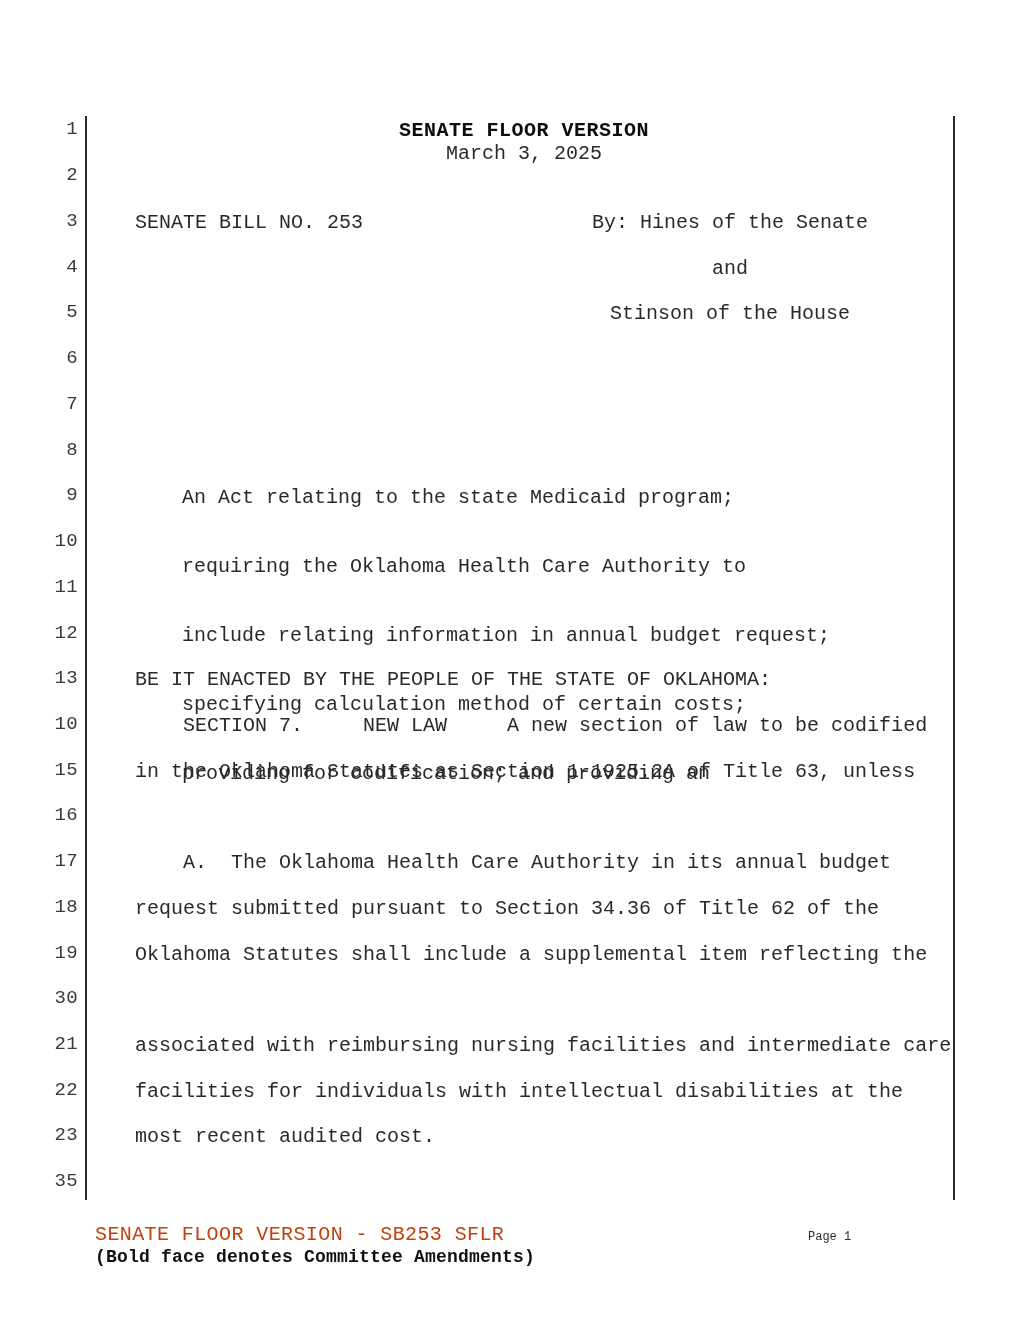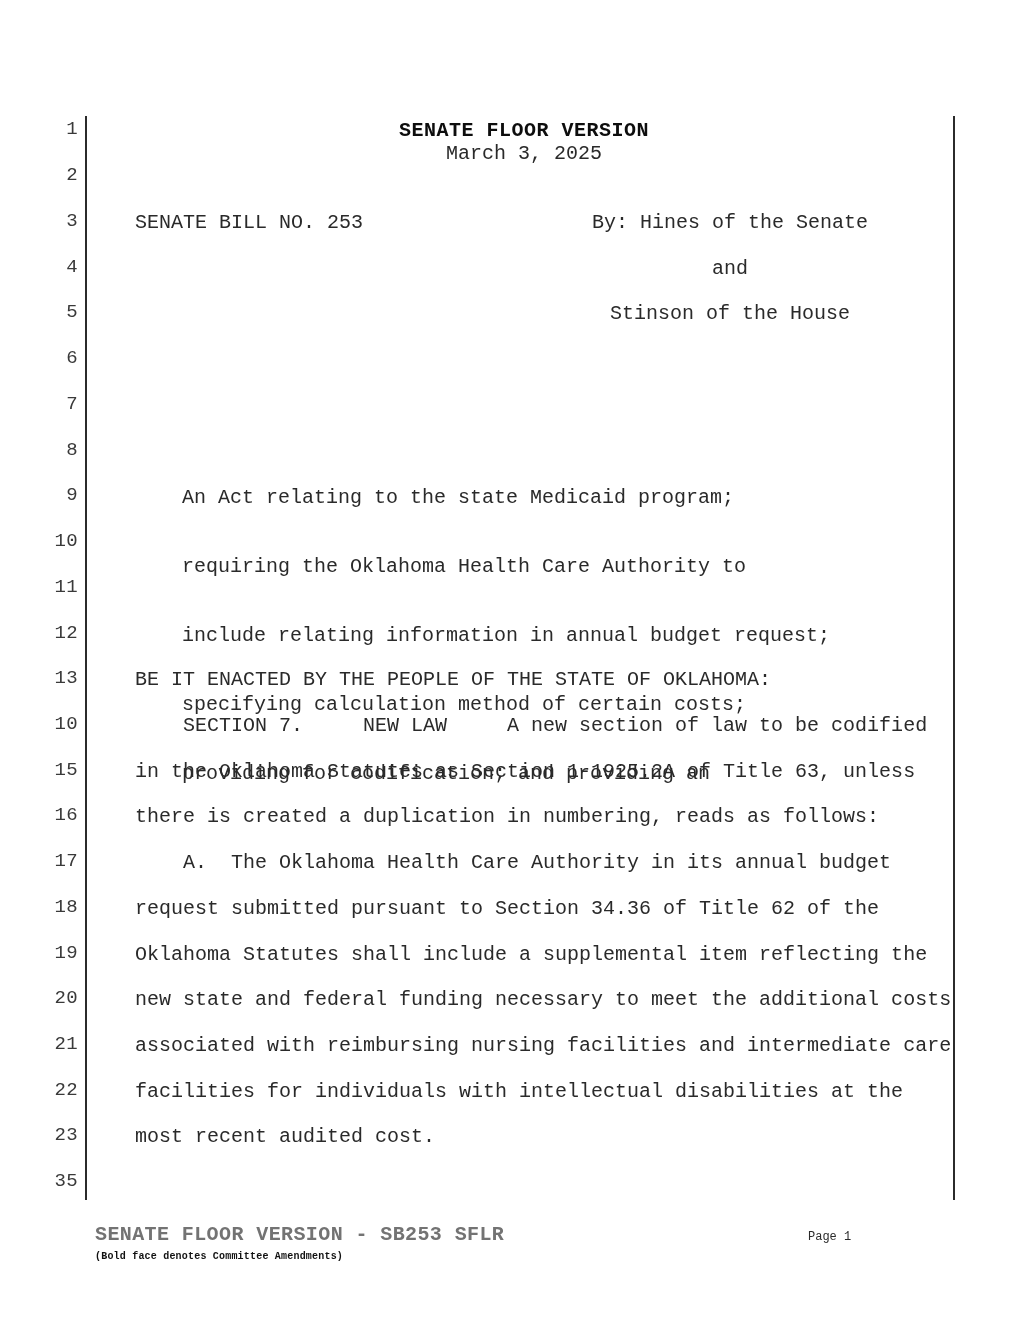--- a/index.html
+++ b/index.html
@@ -105,30 +105,30 @@
     color: #2a2a2a;
   }
 
   
   .footer-title {
     position: absolute;
     left: 95px;
     top: 1224px;
     font-size: 20px;
     line-height: 22px;
-    font-weight: bold;
-    color: #737373;
+    font-weight: normal;
+    color: #c2410c;
     white-space: pre;
     letter-spacing: 0.4px;
   }
   .footer-note {
     position: absolute;
     left: 95px;
     top: 1249px;
-    font-size: 10px;
+    font-size: 18px;
     line-height: 16px;
     font-weight: bold;
     color: #111;
     white-space: pre;
     letter-spacing: 0.2px;
   }
   .footer-page {
     position: absolute;
     left: 808px;
     top: 1226px;
@@ -159,21 +159,21 @@
     <div class="lineno" style="top:532px">10</div>
     <div class="lineno" style="top:578px">11</div>
     <div class="lineno" style="top:624px">12</div>
     <div class="lineno" style="top:669px">13</div>
     <div class="lineno" style="top:715px">10</div>
     <div class="lineno" style="top:761px">15</div>
     <div class="lineno" style="top:806px">16</div>
     <div class="lineno" style="top:852px">17</div>
     <div class="lineno" style="top:898px">18</div>
     <div class="lineno" style="top:944px">19</div>
-    <div class="lineno" style="top:989px">20</div>
+    <div class="lineno" style="top:989px">30</div>
     <div class="lineno" style="top:1035px">21</div>
     <div class="lineno" style="top:1081px">22</div>
     <div class="lineno" style="top:1126px">23</div>
     <div class="lineno" style="top:1172px">35</div>
   </div>
 
   <div class="col">
 
     <div class="hdr-center bold" style="top:120px">SENATE FLOOR VERSION</div>
     <div class="hdr-center" style="top:143px">March 3, 2025</div>
@@ -187,25 +187,23 @@
       <div>An Act relating to the state Medicaid program;</div>
       <div>requiring the Oklahoma Health Care Authority to</div>
       <div>include relating information in annual budget request;</div>
       <div>specifying calculation method of certain costs;</div>
       <div>providing for codification; and providing an</div>
     </div>
 
     <div class="tline" style="top:669px">BE IT ENACTED BY THE PEOPLE OF THE STATE OF OKLAHOMA:</div>
     <div class="tline" style="top:715px">    SECTION 7.     NEW LAW     A new section of law to be codified</div>
     <div class="tline" style="top:761px">in the Oklahoma Statutes as Section 1-1925.2A of Title 63, unless</div>
-    <div class="tline" style="top:806px">there is created a duplication in numbering, reads as follows:</div>
     <div class="tline" style="top:852px">    A.  The Oklahoma Health Care Authority in its annual budget</div>
     <div class="tline" style="top:898px">request submitted pursuant to Section 34.36 of Title 62 of the</div>
     <div class="tline" style="top:944px">Oklahoma Statutes shall include a supplemental item reflecting the</div>
-    <div class="tline" style="top:989px">new state and federal funding necessary to meet the additional costs</div>
     <div class="tline" style="top:1035px">associated with reimbursing nursing facilities and intermediate care</div>
     <div class="tline" style="top:1081px">facilities for individuals with intellectual disabilities at the</div>
     <div class="tline" style="top:1126px">most recent audited cost.</div>
   </div>
 
   <div class="footer-title">SENATE FLOOR VERSION - SB253 SFLR</div>
   <div class="footer-note">(Bold face denotes Committee Amendments)</div>
   <div class="footer-page">Page 1</div>
 
 </div>

